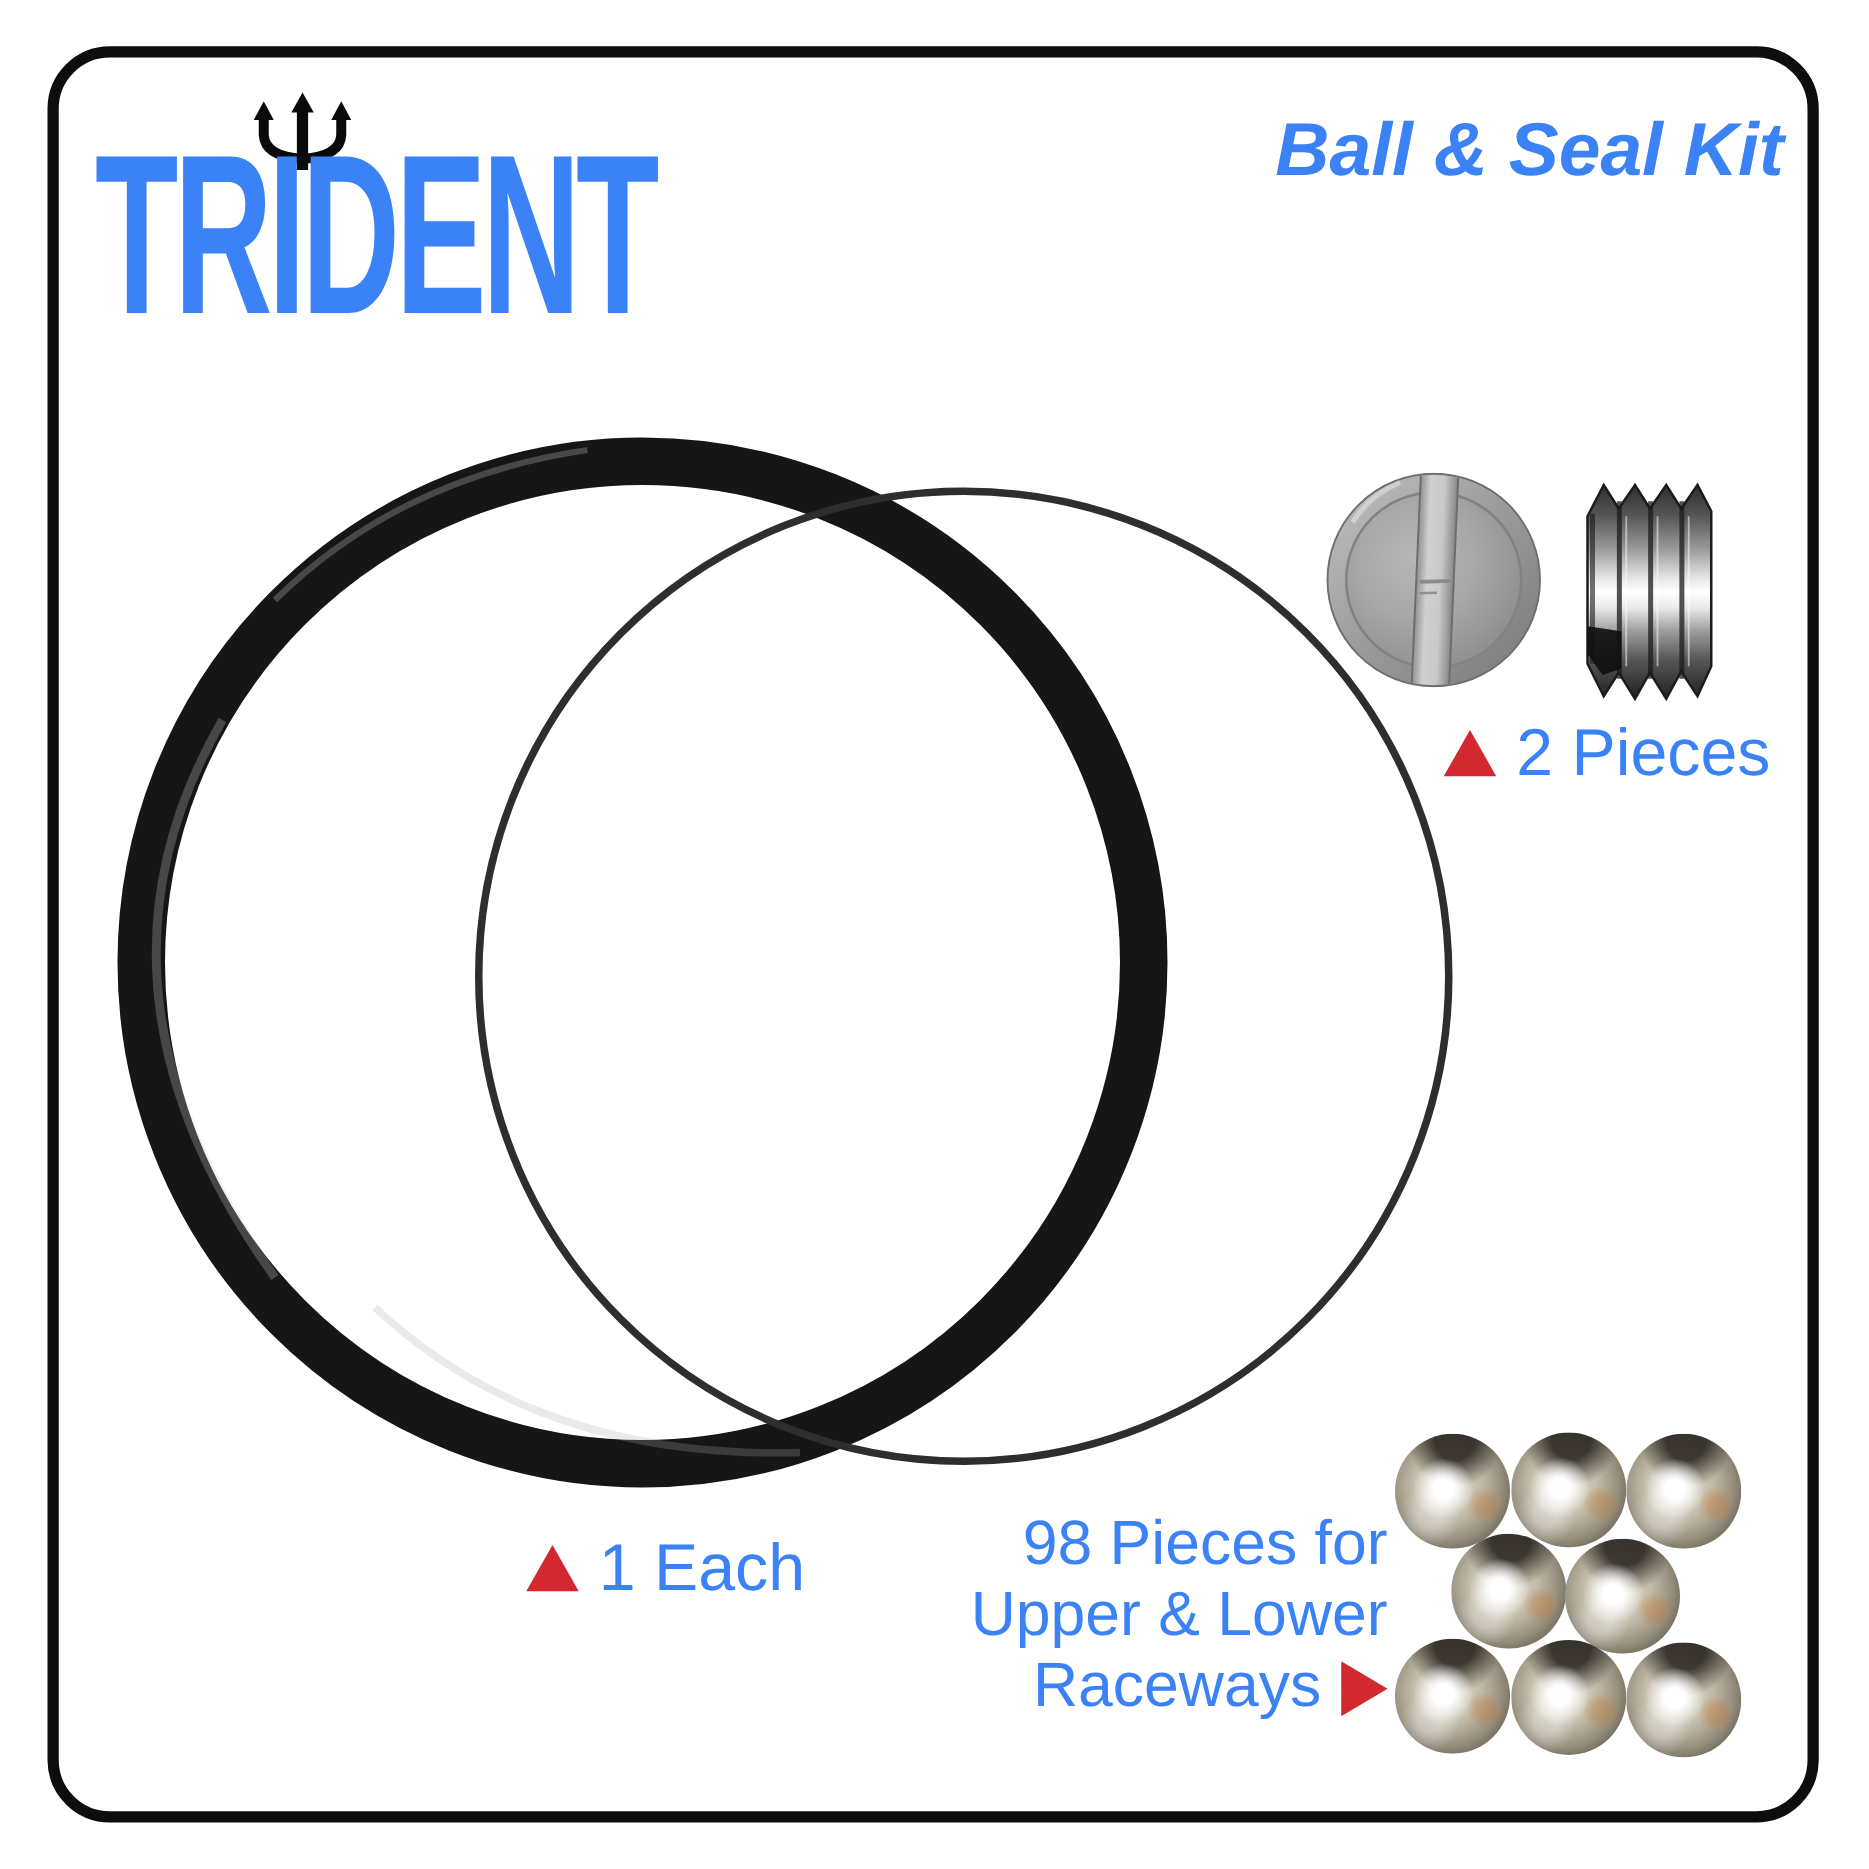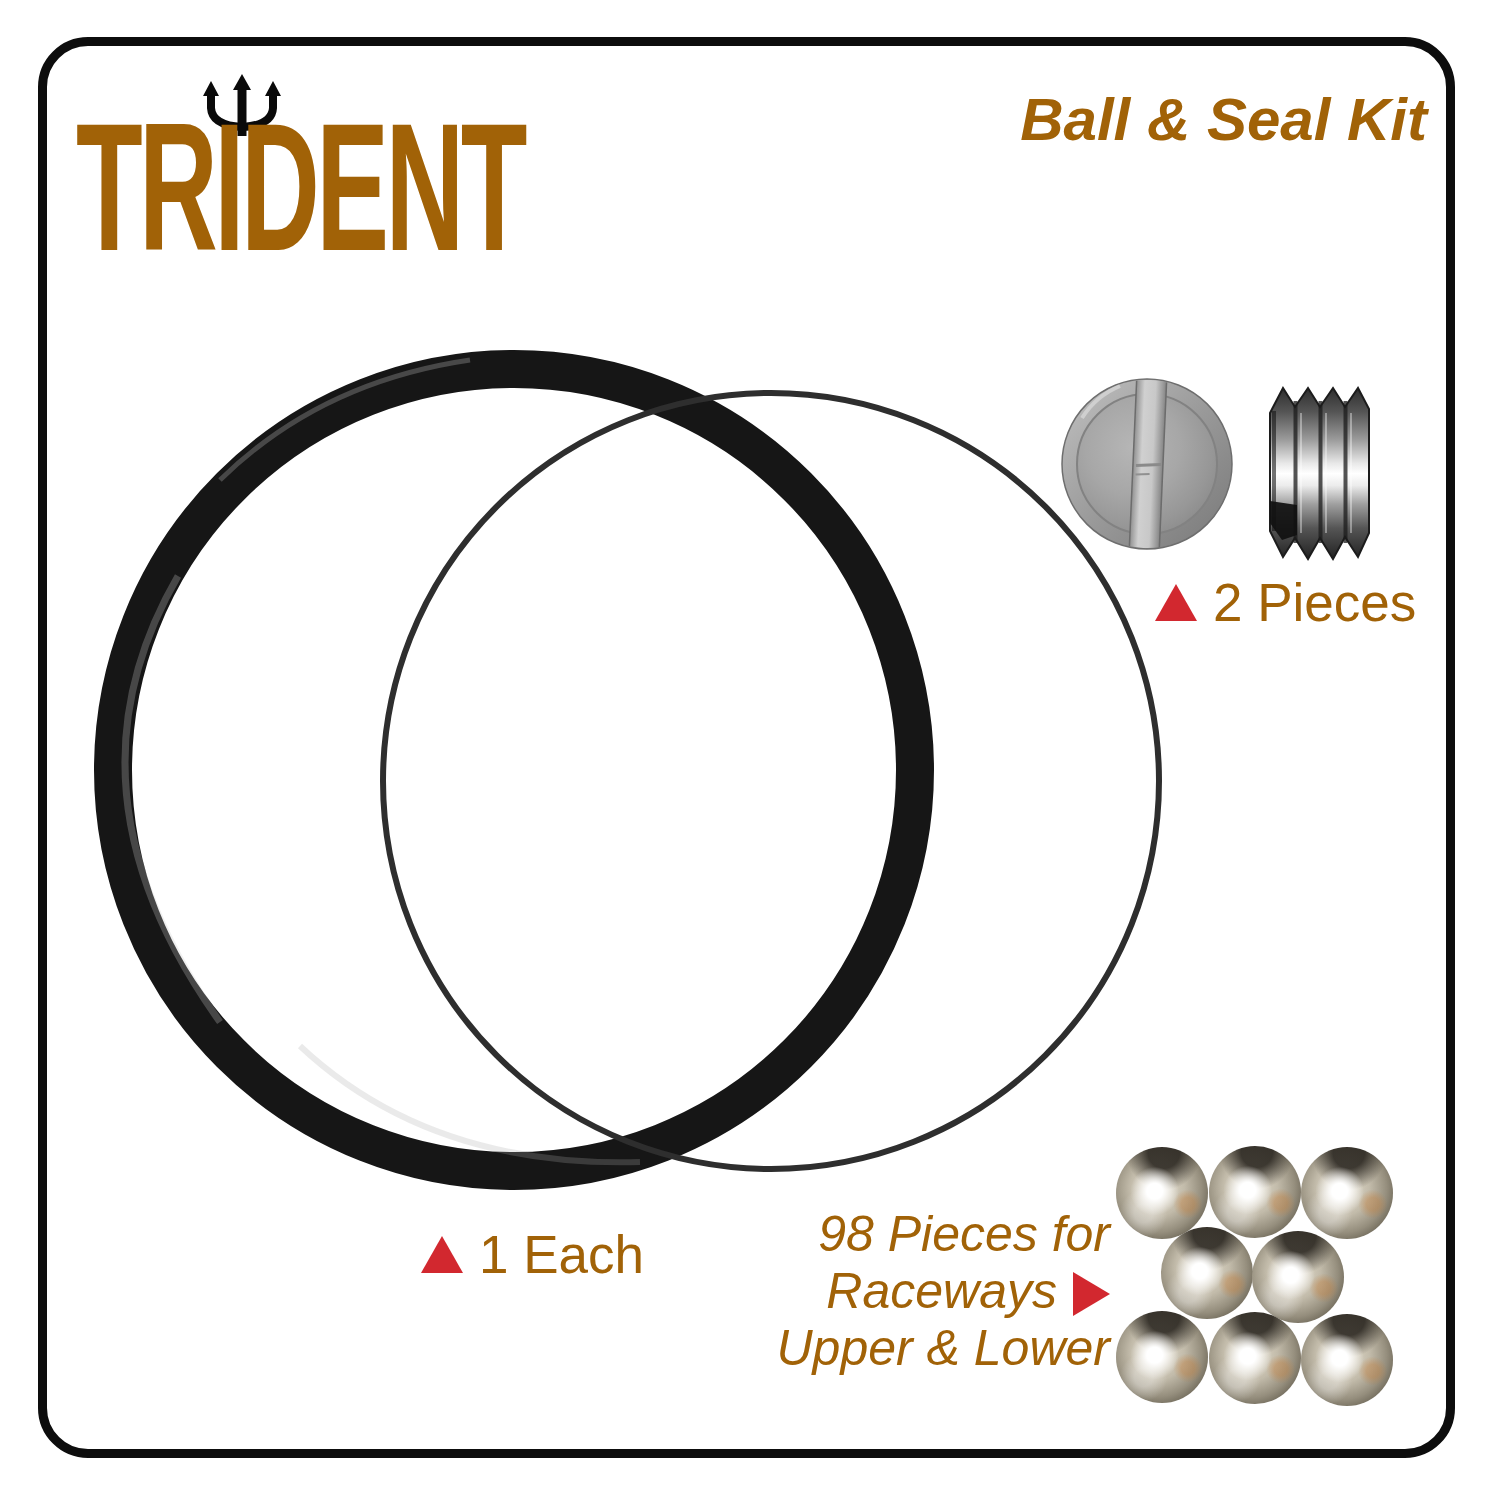--- a/index.html
+++ b/index.html
@@ -1,17 +1,17 @@
 <!DOCTYPE html>
 <html><head>
 <meta charset="utf-8">
 <style>
   html,body{margin:0;padding:0;background:#fff;}
   .stage{position:relative;width:1495px;height:1495px;background:#ffffff;overflow:hidden;
-         font-family:"Liberation Sans","DejaVu Sans",sans-serif;color:#a16207;}
+         font-family:"Liberation Sans","DejaVu Sans",sans-serif;color:#3b82f6;}
   .abs{position:absolute;}
   
   .card-border{left:38px;top:37px;width:1417px;height:1421px;border:9px solid #0d0d0d;
                border-radius:50px;box-sizing:border-box;}
   
   .logo-text{left:76px;top:96px;font-size:182px;line-height:1;font-weight:bold;
              letter-spacing:-6px;transform:scaleX(0.60);transform-origin:left top;white-space:nowrap;}
   .fork{left:196px;top:74px;}
   
   .header{right:68px;top:88px;text-align:right;font-style:italic;}
@@ -21,21 +21,21 @@
   .label-row{display:flex;align-items:center;gap:16px;}
   .pieces-label{left:1155px;top:576px;}
   .each-label{left:421px;top:1228px;}
   .label-row span.txt{font-size:53px;line-height:1;}
   .tri-up{width:0;height:0;border-left:21px solid transparent;border-right:21px solid transparent;
           border-bottom:37px solid #d2282f;}
   .tri-right{display:inline-block;width:0;height:0;border-top:22px solid transparent;
              border-bottom:22px solid transparent;border-left:37px solid #d2282f;
              margin-left:16px;vertical-align:-8px;}
   
-  .raceways{right:385px;top:1206px;text-align:right;font-size:50px;line-height:57px;white-space:nowrap;font-style:italic;}
+  .raceways{right:385px;top:1206px;text-align:right;font-size:50px;line-height:57px;white-space:nowrap;}
   
   .balls{left:1113px;top:1144px;width:290px;height:266px;}
   .ball{position:absolute;width:92px;height:92px;border-radius:50%;
     background:
       radial-gradient(circle at 42% 48%, #ffffff 0 11%, rgba(255,255,255,0) 34%),
       radial-gradient(circle at 52% 6%, rgba(42,38,32,.88) 0 16%, rgba(42,38,32,0) 38%),
       radial-gradient(circle at 78% 62%, rgba(193,126,60,.42) 0 7%, rgba(193,126,60,0) 16%),
       radial-gradient(circle at 30% 72%, rgba(255,255,255,.35) 0 10%, rgba(255,255,255,0) 26%),
       radial-gradient(circle at 45% 45%, #e8e2d2 0%, #c2bbaa 38%, #958e7d 62%, #635d4e 82%, #3c382f 98%);
   }
@@ -146,17 +146,17 @@
     <span class="txt">2 Pieces</span>
   </div>
 
   <div class="abs label-row each-label">
     <div class="tri-up"></div>
     <span class="txt">1 Each</span>
   </div>
 
   <div class="abs raceways">
     <div>98 Pieces for</div>
+    <div>Upper &amp; Lower</div>
     <div><span>Raceways</span><span class="tri-right"></span></div>
-    <div>Upper &amp; Lower</div>
   </div>
 
 </div>
 
 </body></html>

